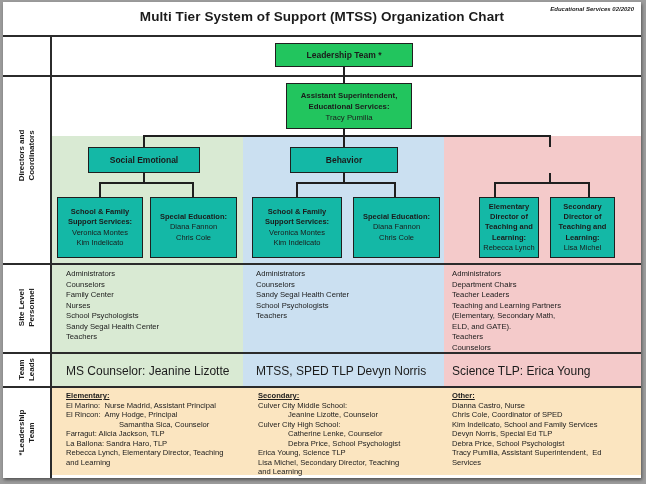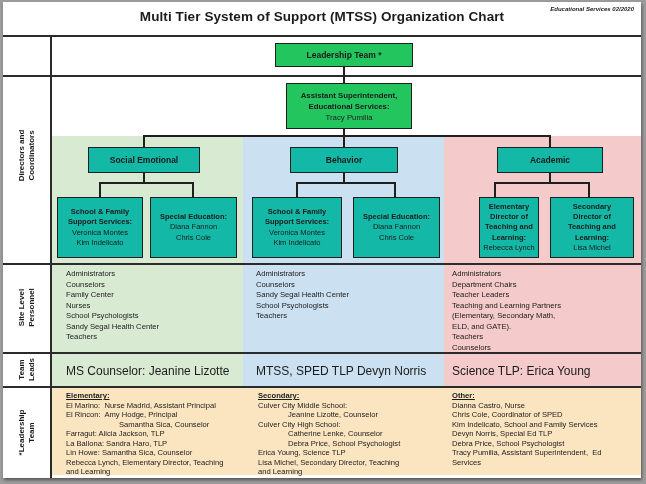--- a/index.html
+++ b/index.html
@@ -41,21 +41,21 @@
   .asst-box{left:283px;top:81px;width:126px;height:46px;font-size:7.8px;line-height:11px;}
   .asst-box .bl{font-weight:bold;}
   .hbox{top:145px;height:26px;}
   .hbox-se{left:85px;width:112px;}
   .hbox-bh{left:287px;width:108px;}
   .hbox-ac{left:494px;width:106px;}
   .cbox{top:195px;min-height:61px;font-size:7.5px;line-height:10.3px;padding:2px 1px;}
   .cbox .bl{font-weight:bold;}
   .g1{left:54px;width:86px;}  .g2{left:147px;width:87px;}
   .b1{left:249px;width:90px;} .b2{left:350px;width:87px;}
-  .a1{left:432px;width:60px;margin-left:44px;} .a2{left:547px;width:84px;}
+  .a1{left:432px;width:60px;margin-left:44px;} .a2{left:547px;width:65px;}
 
   .sitelist{position:absolute;top:267px;font-size:7.7px;line-height:10.5px;}
   .tlead{position:absolute;top:362px;font-size:12px;}
 
   .fcol{position:absolute;top:389px;font-size:7.6px;line-height:9.5px;}
   .fhead{font-weight:bold;text-decoration:underline;}
   .fl{white-space:pre;}
 
   .sidelabel{position:absolute;left:0;width:47px;display:flex;align-items:center;justify-content:center;}
   .sidelabel .rot{transform:rotate(-90deg);font-size:8px;font-weight:bold;line-height:9.5px;text-align:center;white-space:nowrap;}
@@ -115,21 +115,20 @@
     <div>Tracy Pumilia</div>
   </div>
   <div class="conn-v" style="left:340px;top:127px;height:7px;"></div>
   <div class="conn-h" style="left:140px;top:133px;width:408px;"></div>
   <div class="conn-v" style="left:140px;top:133px;height:12px;"></div>
   <div class="conn-v" style="left:340px;top:133px;height:12px;"></div>
   <div class="conn-v" style="left:546px;top:133px;height:12px;"></div>
 
   <div class="box hbox hbox-se hdr">Social Emotional</div>
   <div class="box hbox hbox-bh hdr">Behavior</div>
-  <div class="box hbox hbox-ac hdr">Academic</div>
 
   <div class="conn-v" style="left:140px;top:171px;height:10px;"></div>
   <div class="conn-h" style="left:96px;top:180px;width:94px;"></div>
   <div class="conn-v" style="left:96px;top:180px;height:15px;"></div>
   <div class="conn-v" style="left:189px;top:180px;height:15px;"></div>
 
   <div class="conn-v" style="left:340px;top:171px;height:10px;"></div>
   <div class="conn-h" style="left:293px;top:180px;width:100px;"></div>
   <div class="conn-v" style="left:293px;top:180px;height:15px;"></div>
   <div class="conn-v" style="left:391px;top:180px;height:15px;"></div>
@@ -235,21 +234,20 @@
   <div class="tlead" style="left:449px;">Science TLP: Erica Young</div>
 
   <div class="fcol" style="left:63px;">
     <div class="fhead">Elementary:</div>
     <div>
         <div class="fl">El Marino:  Nurse Madrid, Assistant Principal</div>
         <div class="fl">El Rincon:  Amy Hodge, Principal</div>
         <div class="fl" style="padding-left: 53px;">Samantha Sica, Counselor</div>
         <div class="fl">Farragut: Alicia Jackson, TLP</div>
         <div class="fl">La Ballona: Sandra Haro, TLP</div>
-        <div class="fl">Lin Howe: Samantha Sica, Counselor</div>
         <div class="fl">Rebecca Lynch, Elementary Director, Teaching</div>
         <div class="fl">and Learning</div>
       </div>
   </div>
   <div class="fcol" style="left:255px;">
     <div class="fhead">Secondary:</div>
     <div>
         <div class="fl">Culver City Middle School:</div>
         <div class="fl" style="padding-left: 30px;">Jeanine Lizotte, Counselor</div>
         <div class="fl">Culver City High School:</div>

